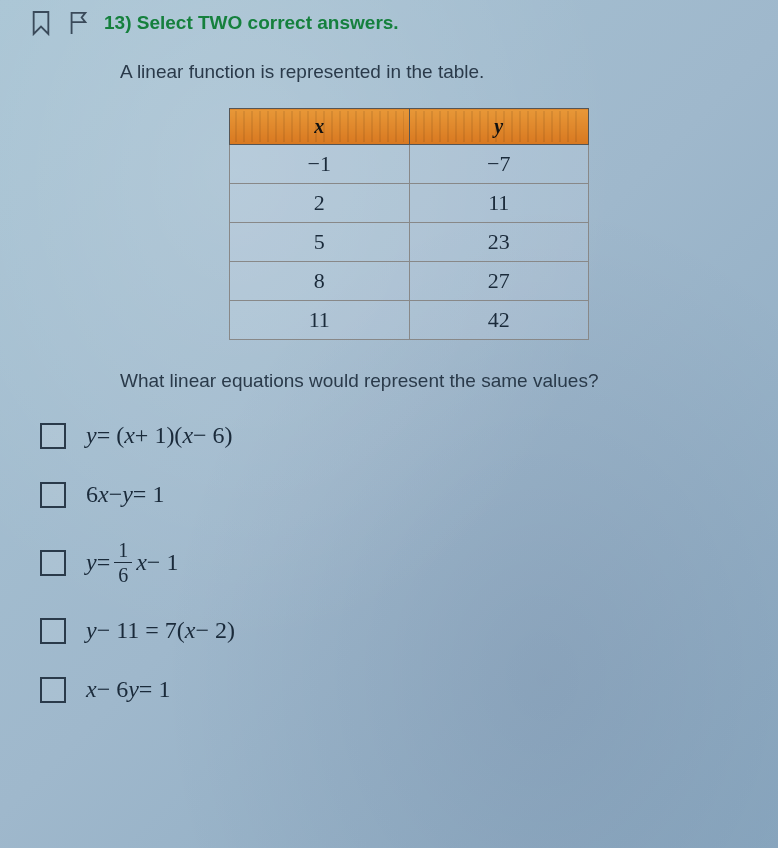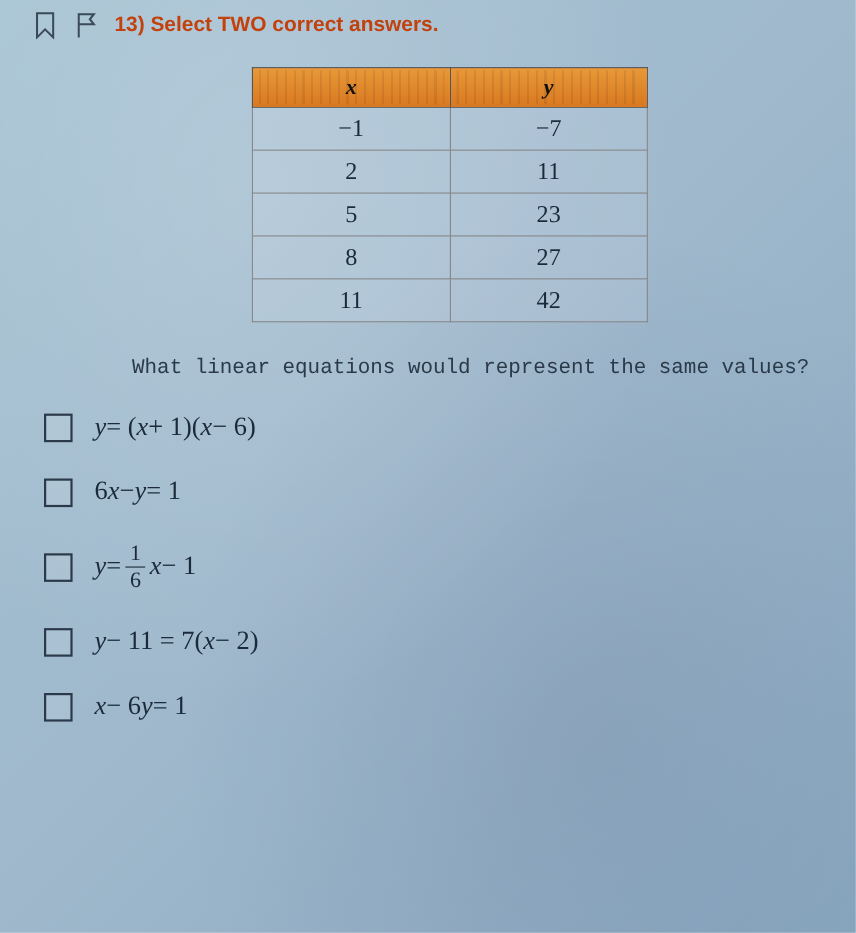--- a/index.html
+++ b/index.html
@@ -32,21 +32,21 @@
     .bookmark-icon, .flag-icon {
       width: 22px;
       height: 26px;
       stroke: #3a4a5a;
       stroke-width: 2;
       fill: none;
     }
     .question-label {
       font-weight: bold;
       font-size: 19px;
-      color: #c2410c;
+      color: #15803d;
     }
     .description {
       font-size: 19px;
       margin-left: 100px;
       margin-bottom: 25px;
       color: #2a3a4a;
     }
     .table-wrap {
       display: flex;
       justify-content: center;
@@ -83,21 +83,20 @@
       font-family: 'Times New Roman', serif;
       font-size: 22px;
       color: #1a2a3a;
       background: rgba(220,230,240,0.15);
     }
     .question-text {
       font-size: 19px;
       margin-left: 100px;
       margin-bottom: 30px;
       color: #2a3a4a;
-      font-family: Liberation Mono, monospace;
     }
     .options {
       padding-left: 20px;
     }
     .option {
       display: flex;
       align-items: center;
       gap: 20px;
       margin-bottom: 32px;
     }
@@ -136,20 +135,21 @@
 <div class="header-row">
   <svg class="bookmark-icon" viewBox="0 0 24 28">
     <path d="M4 2 L20 2 L20 26 L12 18 L4 26 Z"></path>
   </svg>
   <svg class="flag-icon" viewBox="0 0 24 28">
     <path d="M5 2 L5 26 M5 3 L20 3 L16 8 L20 13 L5 13"></path>
   </svg>
   <span class="question-label">13) Select TWO correct answers.</span>
 </div>
 
+<div class="description">A linear function is represented in the table.</div>
 
 <div class="table-wrap">
   <table>
     <thead>
       <tr>
         <th>x</th>
         <th>y</th>
       </tr>
     </thead>
     <tbody>

